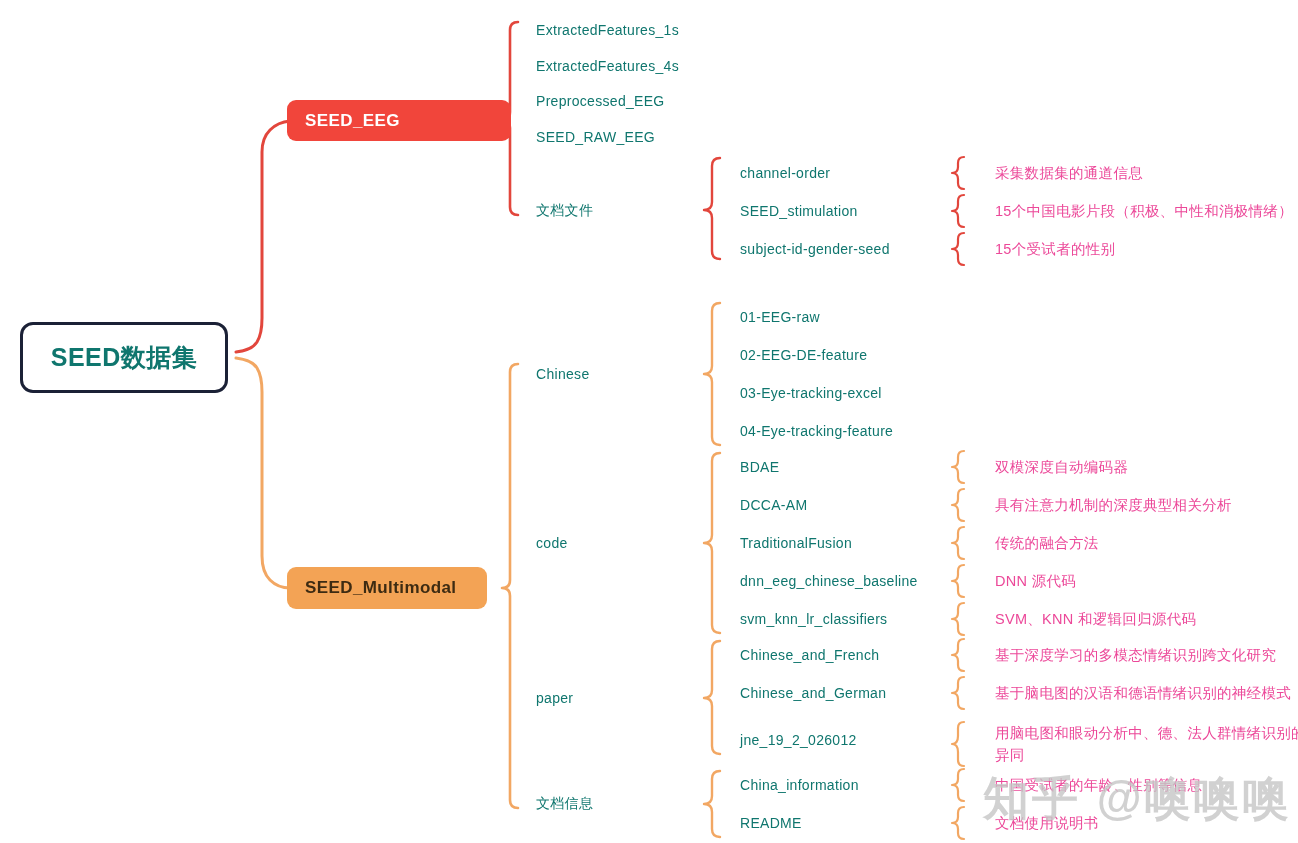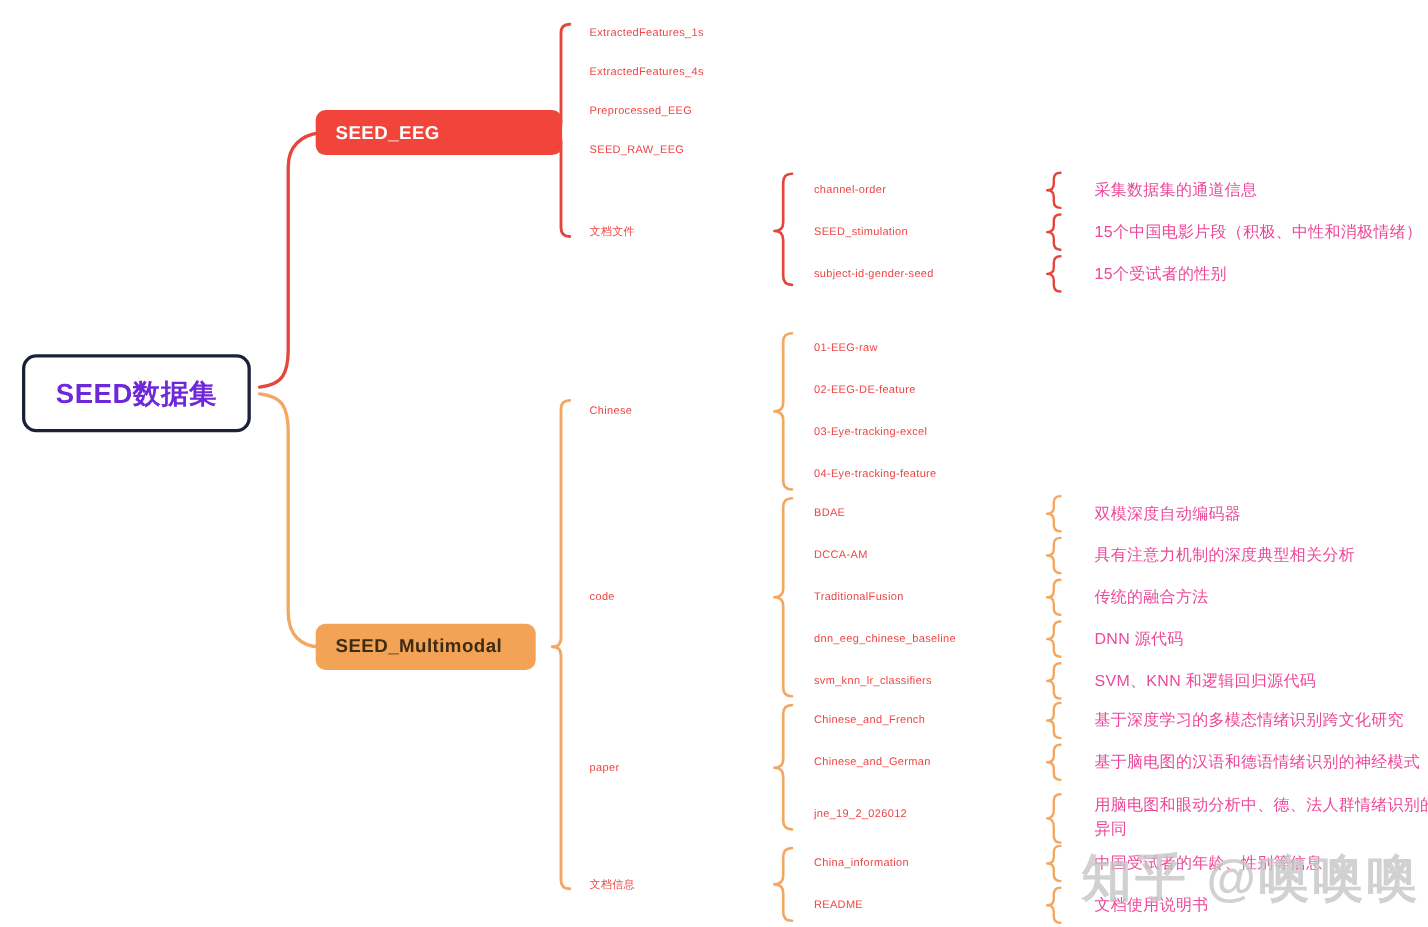--- a/index.html
+++ b/index.html
@@ -19,26 +19,26 @@
     padding-left:18px;box-sizing:border-box;
     cursor:default;
   }
   .box-red{left:287px;top:100px;width:224px;height:41px;background:#f1453b;color:#ffffff;}
   .box-orange{left:287px;top:567px;width:200px;height:42px;background:#f3a355;color:#3d2b12;text-align:center;}
   .root-box{
     position:absolute;z-index:2;
     left:20px;top:322px;width:202px;height:65px;
     background:#ffffff;border:3.5px solid #1b2136;border-radius:13px;
     display:flex;align-items:center;justify-content:center;
-    font-size:25px;font-weight:bold;color:#6d28d9;letter-spacing:.5px;
+    font-size:25px;font-weight:bold;color:#0f766e;letter-spacing:.5px;
   }
   .lbl{
     position:absolute;z-index:2;
     transform:translateY(-50%);
-    font-size:10px;color:#ef4444;letter-spacing:.3px;
+    font-size:14px;color:#0f766e;letter-spacing:.3px;
     white-space:nowrap;
   }
   .desc{
     font-size:14.5px;color:#ec4899;margin-left:11px;
   }
   .desc.wrap{white-space:normal;width:312px;line-height:1.55;}
   .watermark{
     position:absolute;z-index:6;
     left:983px;top:768px;
     font-size:46px;font-weight:700;letter-spacing:3px;

